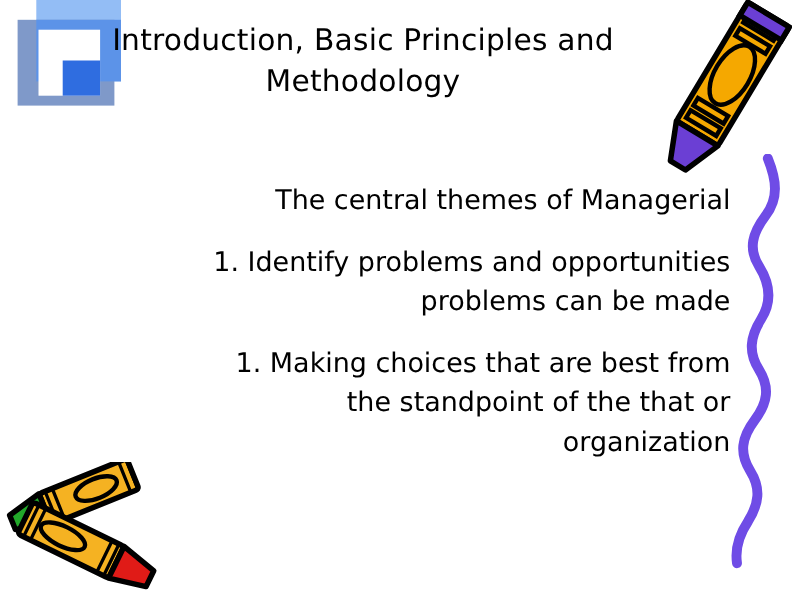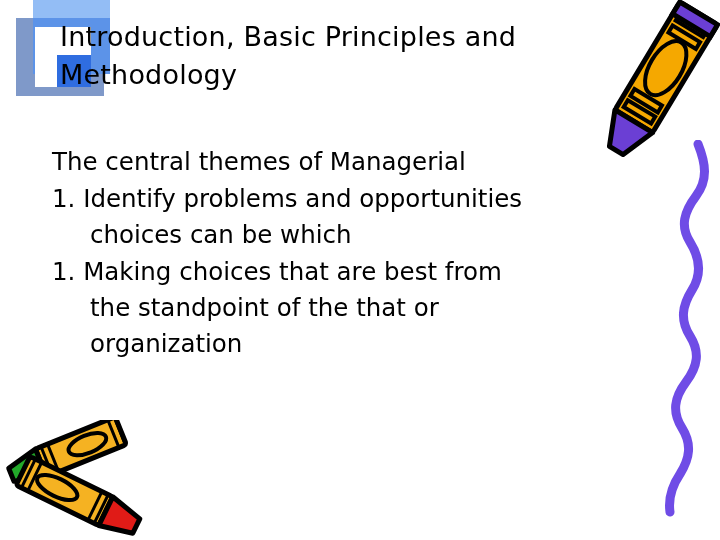--- a/index.html
+++ b/index.html
@@ -73,46 +73,48 @@
     height: 32px;
     background: #2f6de0;
   }
 
   
   #title {
     position: absolute;
     left: 60px;
     top: 18px;
     width: 540px;
+    text-align: center;
     font-family: "DejaVu Sans", sans-serif;
     font-size: 27px;
     line-height: 38px;
     color: #000000;
     letter-spacing: 0.2px;
     z-index: 5;
   }
 
   
   #body-block {
     position: absolute;
     left: 52px;
-    top: 144px;
+    top: 164px;
     width: 612px;
     z-index: 4;
+    text-align: right;
   }
   .body-line {
     font-family: "DejaVu Sans", sans-serif;
     font-size: 24.5px;
     line-height: 36px;
     color: #000000;
     white-space: nowrap;
   }
   .indent-1 { padding-left: 22px; }
   .indent-2 { padding-left: 38px; }
-  .gap-above { margin-top: 1px; }
+  .gap-above { margin-top: 20px; }
 
   
   #crayon-tr {
     position: absolute;
     left: 592px;
     top: -4px;
     width: 132px;
     height: 170px;
     z-index: 3;
     pointer-events: none;
@@ -149,21 +151,21 @@
     <div class="logo-midband"></div>
     <div class="logo-white"></div>
     <div class="logo-blue"></div>
   </div>
 
   <div id="title">Introduction, Basic Principles and Methodology</div>
 
   <div id="body-block">
     <div class="body-line">The central themes of Managerial</div>
     <div class="body-line gap-above">1.  Identify problems and opportunities</div>
-    <div class="body-line indent-2">choices can be which</div>
+    <div class="body-line indent-2">problems can be made</div>
     <div class="body-line gap-above">1.  Making choices that are best from</div>
     <div class="body-line indent-2">the standpoint of the that or</div>
     <div class="body-line indent-2">organization</div>
   </div>
 
   <svg id="squiggle" viewBox="0 0 90 380" xmlns="http://www.w3.org/2000/svg">
     <path d="M62,4
              C 70,24 72,40 60,56
              C 48,72 44,86 54,102
              C 64,118 66,134 56,150

